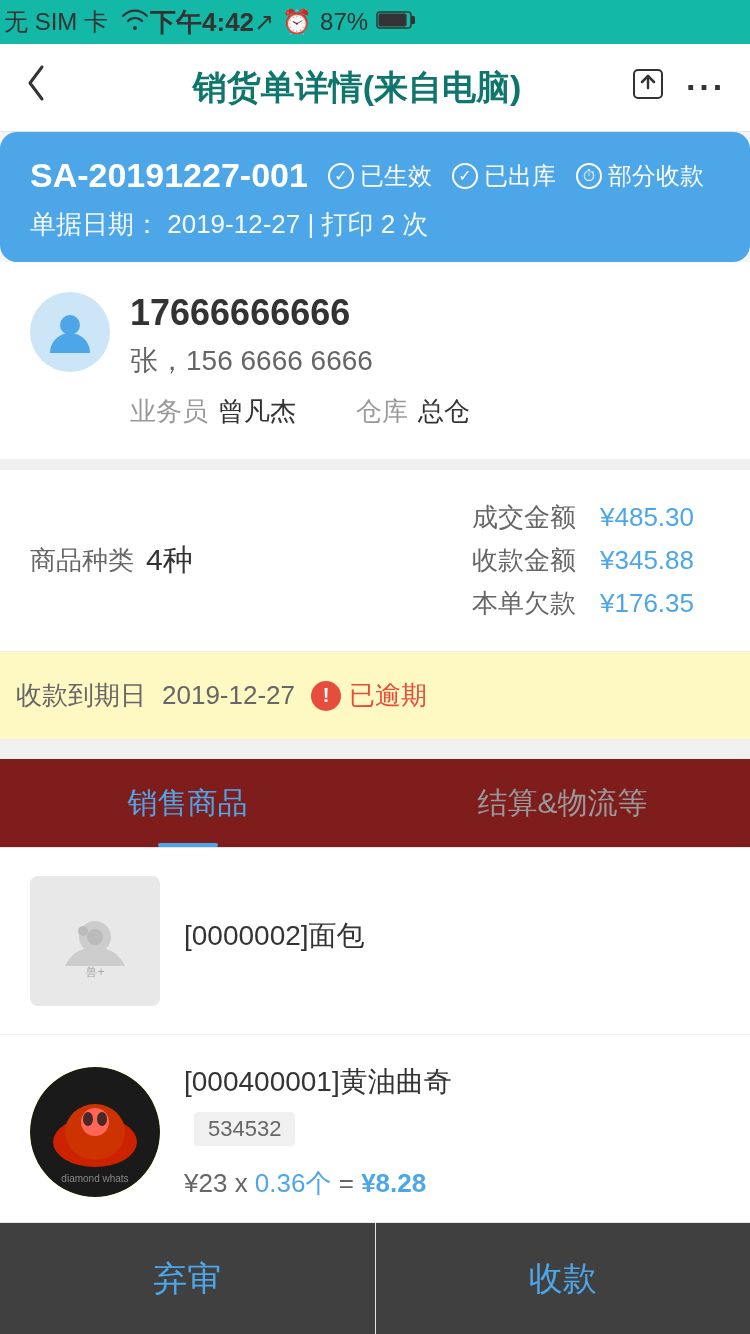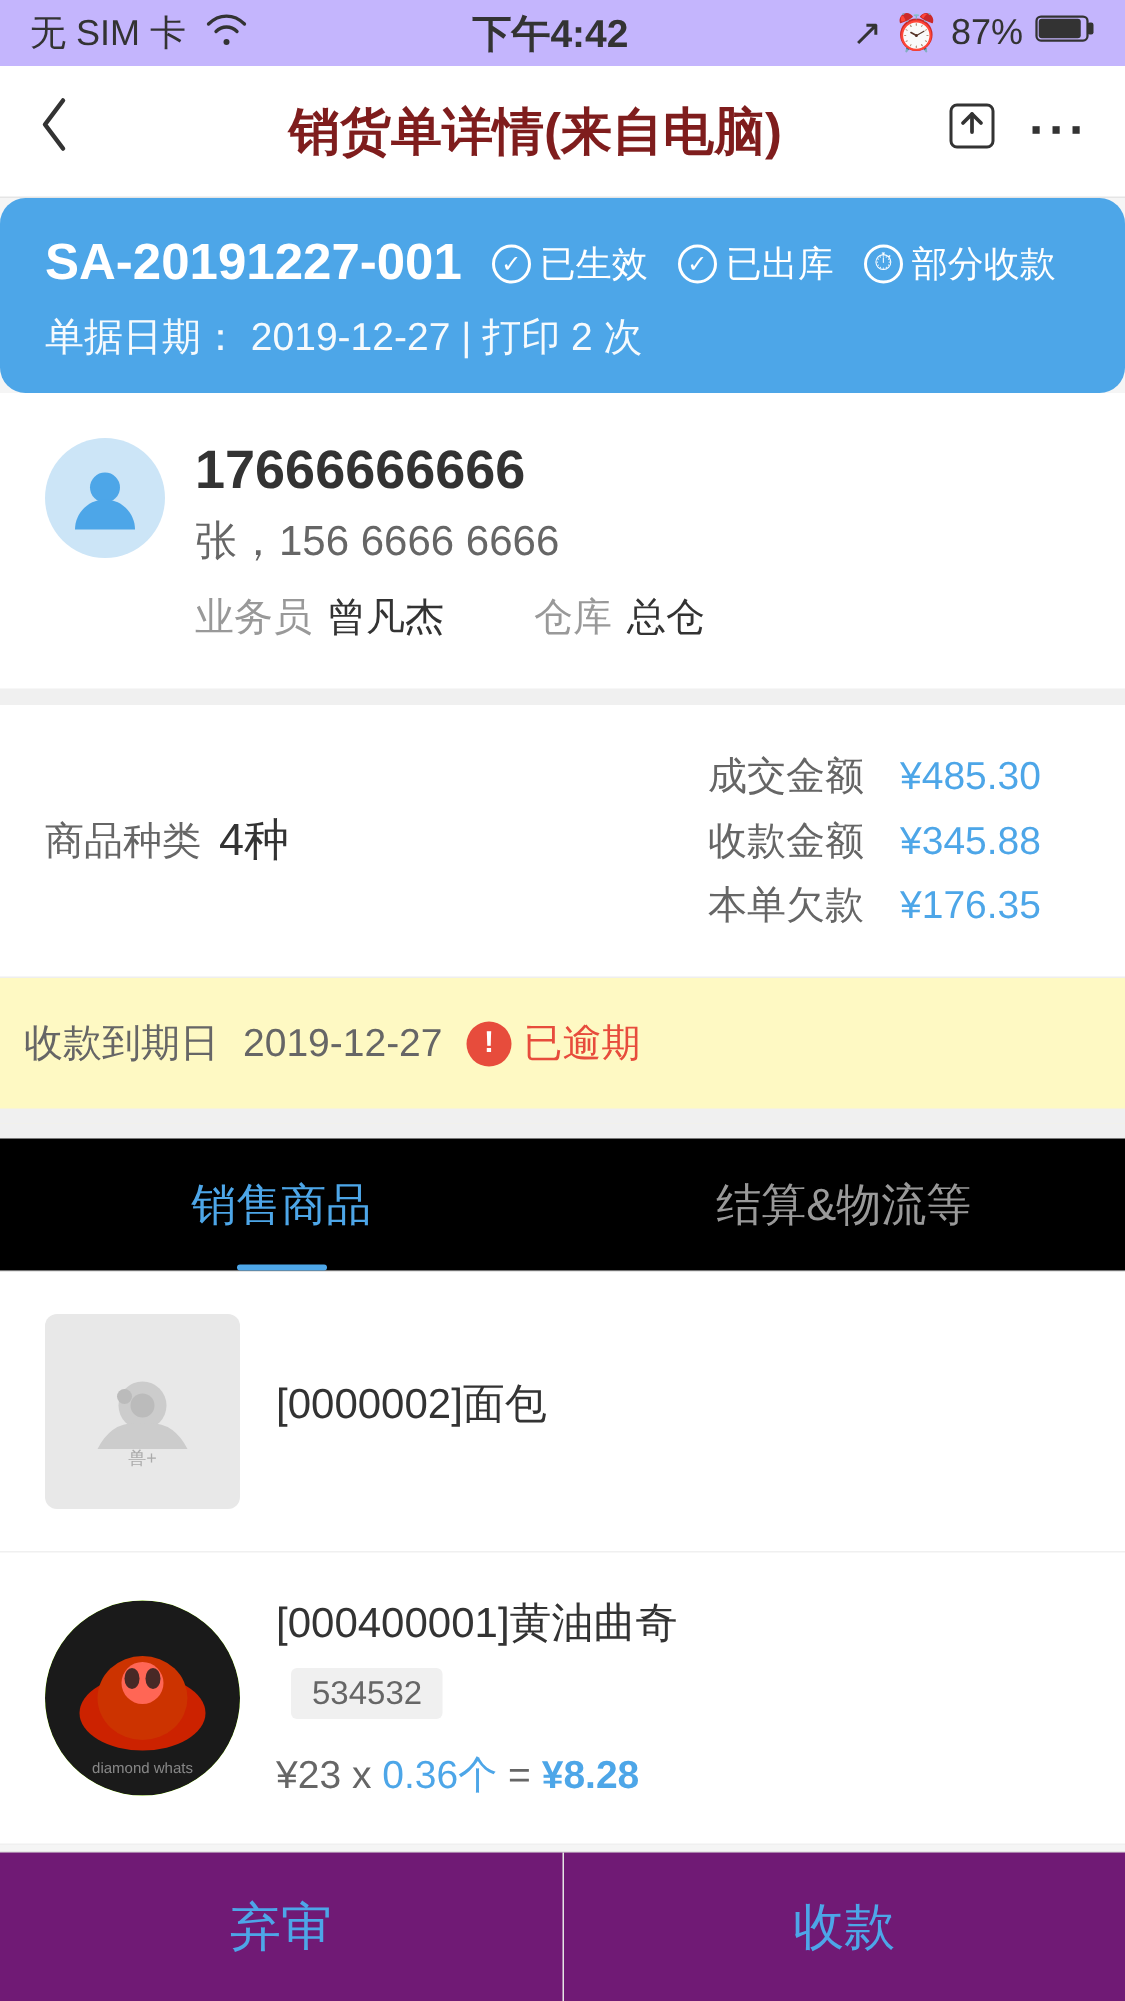--- a/index.html
+++ b/index.html
@@ -9,25 +9,24 @@
       min-height: 1334px;
       font-family: -apple-system, 'PingFang SC', 'Helvetica Neue', Arial, sans-serif;
       background: #f5f5f5;
       font-size: 28px;
       color: #333;
     }
 
     
     .status-bar {
       height: 44px;
-      background: #c4b5fd;
-      display: flex;
-      align-items: center;
-      justify-content: space-between;
-      padding: 0 20px;
+      background: #14b8a6;
+      display: flex;
+      align-items: center;
+      padding: 0 4px;
       font-size: 24px;
       font-weight: 500;
     }
     .status-bar-left { display: flex; align-items: center; gap: 12px; }
     .status-bar-center { font-size: 26px; font-weight: 600; }
     .status-bar-right { display: flex; align-items: center; gap: 8px; font-size: 24px; }
 
     
     .nav-bar {
       height: 88px;
@@ -42,21 +41,21 @@
       font-size: 36px;
       color: #333;
       cursor: pointer;
       width: 60px;
     }
     .nav-title {
       flex: 1;
       text-align: center;
       font-size: 34px;
       font-weight: 600;
-      color: #7f1d1d;
+      color: #0f766e;
     }
     .nav-actions {
       display: flex;
       gap: 20px;
       align-items: center;
     }
     .nav-action-btn {
       font-size: 32px;
       color: #333;
       cursor: pointer;
@@ -196,21 +195,21 @@
       display: flex;
       align-items: center;
       justify-content: center;
       color: #fff;
       font-size: 20px;
       font-weight: 700;
     }
 
     
     .tabs-section {
-      background: #000000;
+      background: #7f1d1d;
       display: flex;
       border-bottom: 1px solid #e5e5e5;
     }
     .tab-item {
       flex: 1;
       height: 88px;
       display: flex;
       flex-direction: column;
       align-items: center;
       justify-content: center;
@@ -272,22 +271,22 @@
     }
     .product-price { font-size: 26px; color: #666; }
     .product-price .qty { color: #4DA6E8; }
     .product-price .total { color: #4DA6E8; font-weight: 600; }
 
     
     .bottom-bar {
       position: fixed;
       bottom: 0;
       width: 750px;
-      height: 100px;
-      background: #701a75;
+      height: 112px;
+      background: #404040;
       border-top: 1px solid #e5e5e5;
       display: flex;
     }
     .bottom-btn {
       flex: 1;
       display: flex;
       align-items: center;
       justify-content: center;
       font-size: 34px;
       cursor: pointer;

